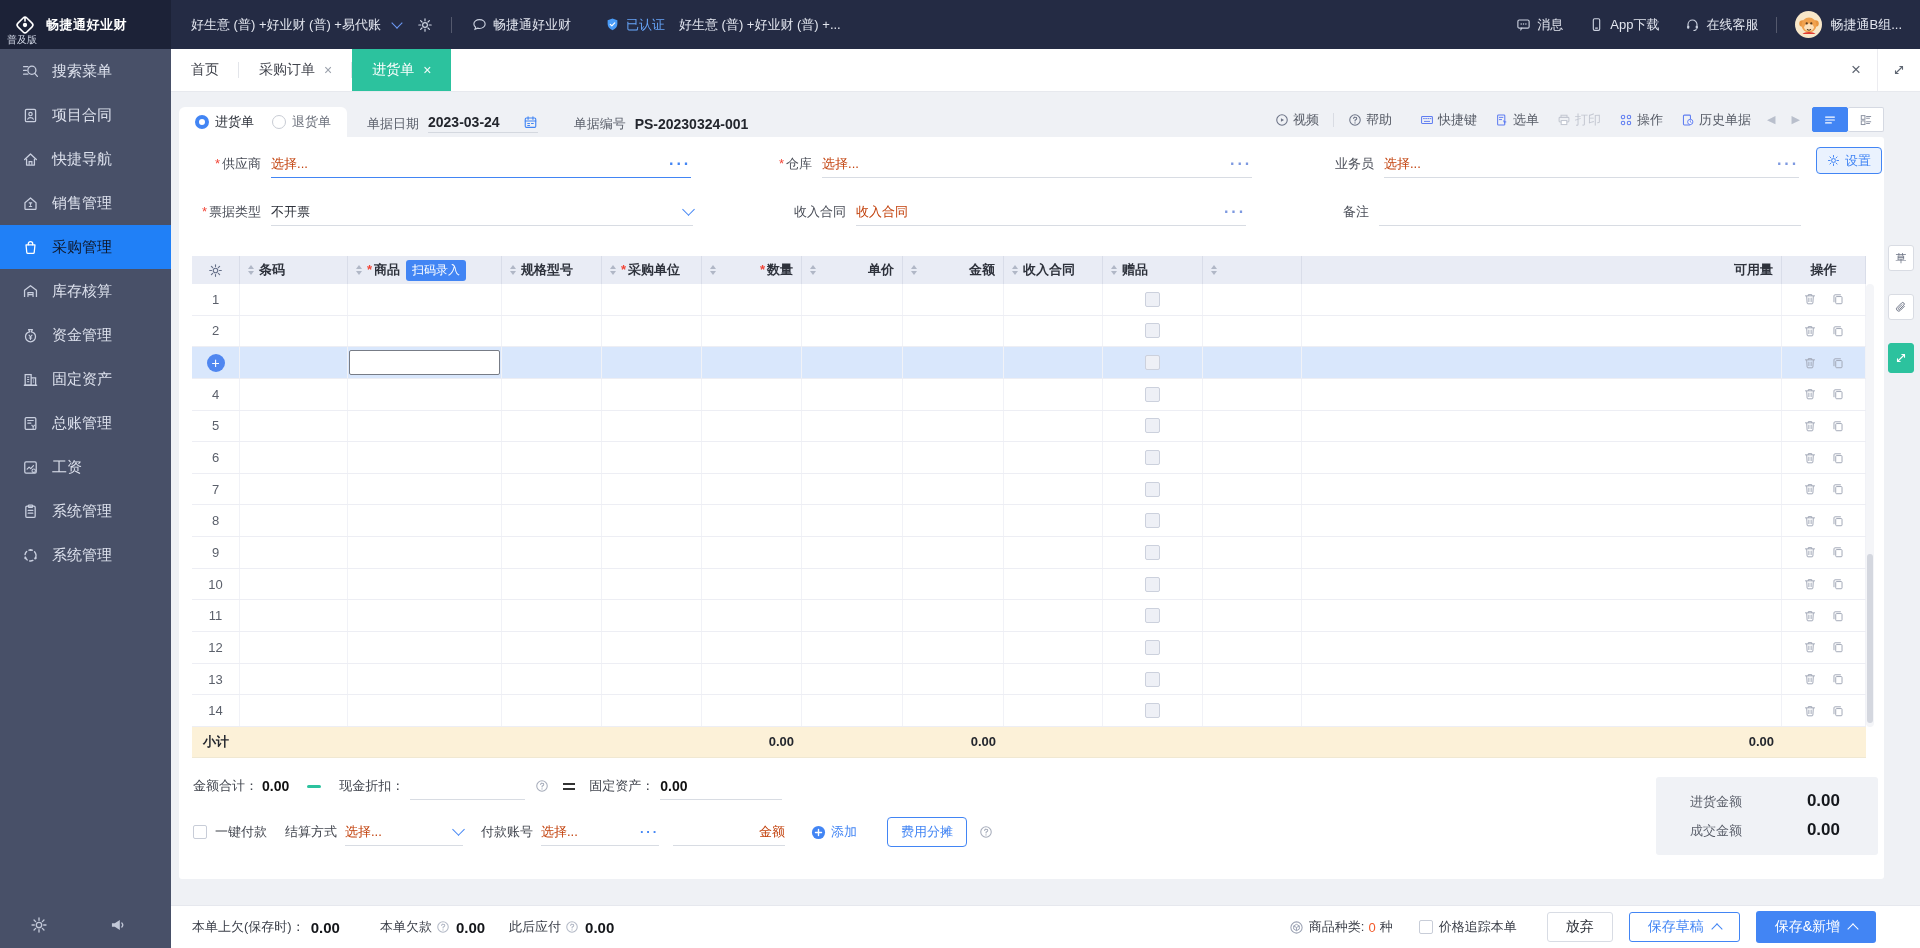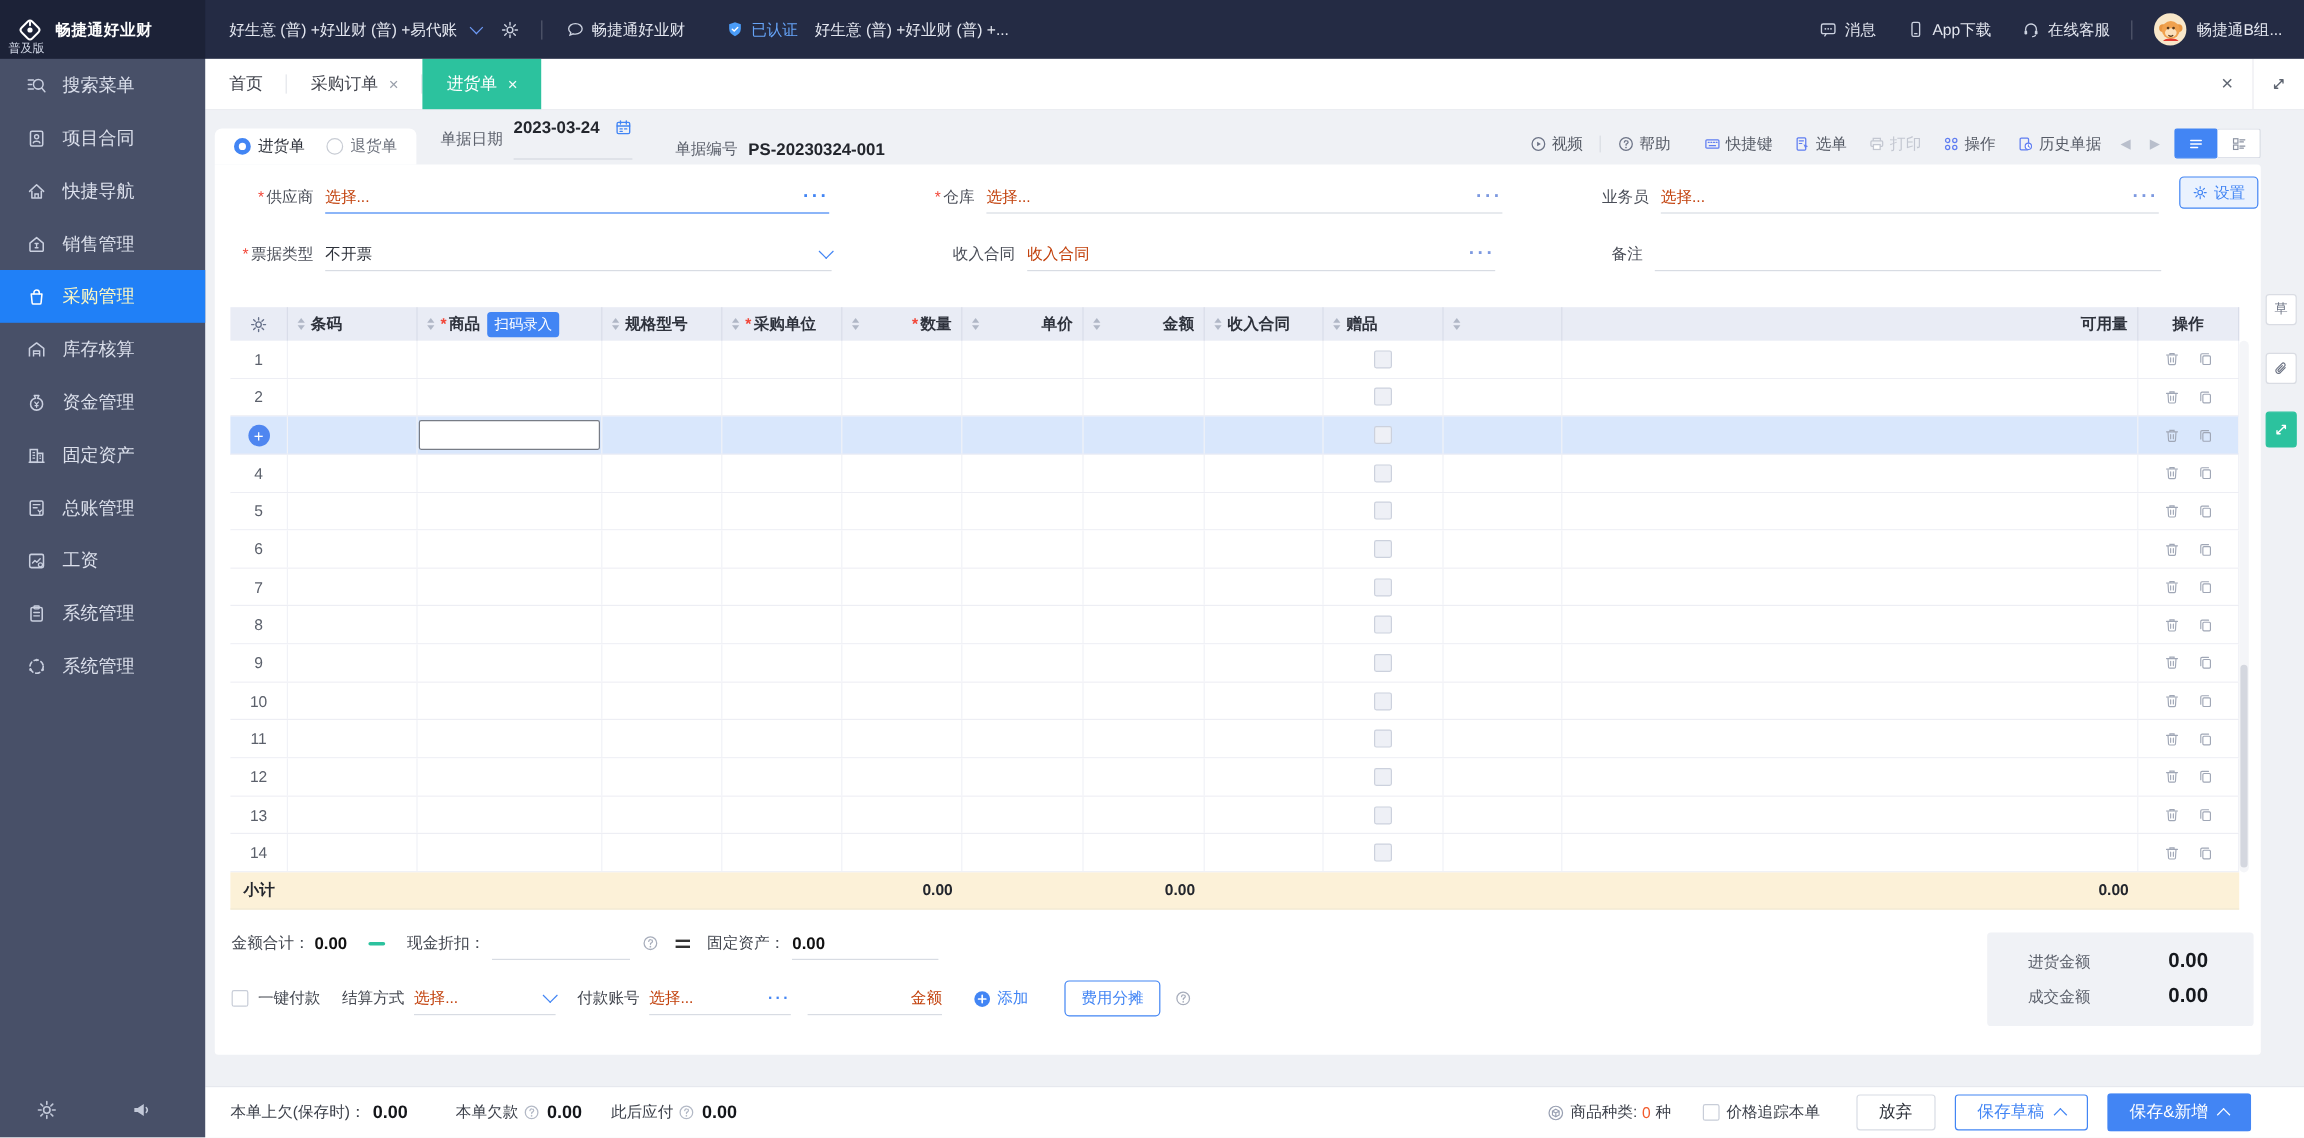--- a/index.html
+++ b/index.html
@@ -23,21 +23,21 @@
   .tbic{margin-left:16px;color:#ccd2e0;cursor:pointer}
   .vdiv{width:1px;height:16px;background:rgba(255,255,255,.22);margin-left:18px}
   .certxt{color:#66a4f8}
   .tbright{margin-left:auto;display:flex;align-items:center;padding-right:18px}
   .tbright .ic{color:#ccd2e0}
   .avatar{width:27px;height:27px;border-radius:50%;background:#f8e7c9;margin-left:18px;display:flex;align-items:center;justify-content:center;overflow:hidden;flex:none}
   
   .sidebar{position:absolute;left:0;top:49px;bottom:0;width:171px;background:var(--sidebar-bg);z-index:4}
   .sb-item{height:44px;display:flex;align-items:center;padding-left:22px;gap:13px;color:#dce0ec;font-size:15px;cursor:pointer}
   .sb-item .ic{color:#c9cfdf}
-  .sb-item.on{background:var(--sidebar-active);color:#fef9c3}
+  .sb-item.on{background:var(--sidebar-active);color:#0f172a}
   .sb-item.on .ic{color:#fff}
   .sbgear{position:absolute;left:30px;bottom:14px;color:#c2c8d8;cursor:pointer}
   .sbhorn{position:absolute;left:108px;bottom:14px;color:#c2c8d8;cursor:pointer}
   
   .content{position:absolute;left:171px;top:49px;right:0;bottom:0}
   .tabbar{height:43px;background:#fff;display:flex;border-bottom:1px solid #e7e9ee;box-sizing:border-box}
   .tabs{display:flex}
   .tab{height:42px;display:flex;align-items:center;padding:0 20px;font-size:14px;color:#40434c;position:relative;cursor:pointer}
   .tab:not(.on)::after{content:"";position:absolute;right:0;top:13px;height:16px;width:1px;background:#e3e5ea}
   .tab.on{background:var(--tab-active);color:#fff}
@@ -53,21 +53,21 @@
   .docstrip{position:absolute;left:8px;top:15px;right:36px;height:30px;display:flex;align-items:flex-end}
   .radiotab{height:30px;background:#fff;border-radius:6px 6px 0 0;display:flex;align-items:center;gap:18px;padding:0 16px;z-index:2}
   .rad{display:flex;align-items:center;gap:6px;font-size:13px;color:#6c717c;cursor:pointer}
   .rad.sel{color:#2e323b}
   .rdot{width:14px;height:14px;border-radius:50%;border:1px solid #c8ccd4;background:#fff;box-sizing:border-box}
   .rad.sel .rdot{border:4px solid var(--accent)}
   .dfield{display:flex;align-items:center;margin-left:20px;margin-bottom:4px}
   .dfield+.dfield{margin-left:36px}
   .dlabel{font-size:13px;color:#5c616c;margin-right:9px;white-space:nowrap}
   .dvalue{font-size:14px;color:#23262d;font-weight:700;white-space:nowrap}
-  .dateline{border-bottom:1px solid #d4d8df;padding-bottom:18px;display:flex;align-items:center;gap:12px}
+  .dateline{border-bottom:1px solid #d4d8df;padding-bottom:2px;display:flex;align-items:center;gap:23px}
   .cal{color:var(--accent);cursor:pointer}
   .dtools{margin-left:auto;display:flex;align-items:center;margin-bottom:5px;font-size:13px;color:#565b66}
   .dtool{display:flex;align-items:center;gap:4px;margin-left:18px;cursor:pointer;white-space:nowrap}
   .dtool .ic{color:#6c7386}
   .dtool.blueic .ic{color:var(--link-blue)}
   .dtool.dis{color:#c3c7d1}
   .dtool.dis .ic{color:#c3c7d1}
   .tdiv{width:1px;height:14px;background:#d9dce3;margin-left:14px}
   .pgl,.pgr{color:#b9bfcc;font-size:11px;margin-left:16px;cursor:pointer}
   .pgl::before{content:"◀"}.pgr::before{content:"▶"}

